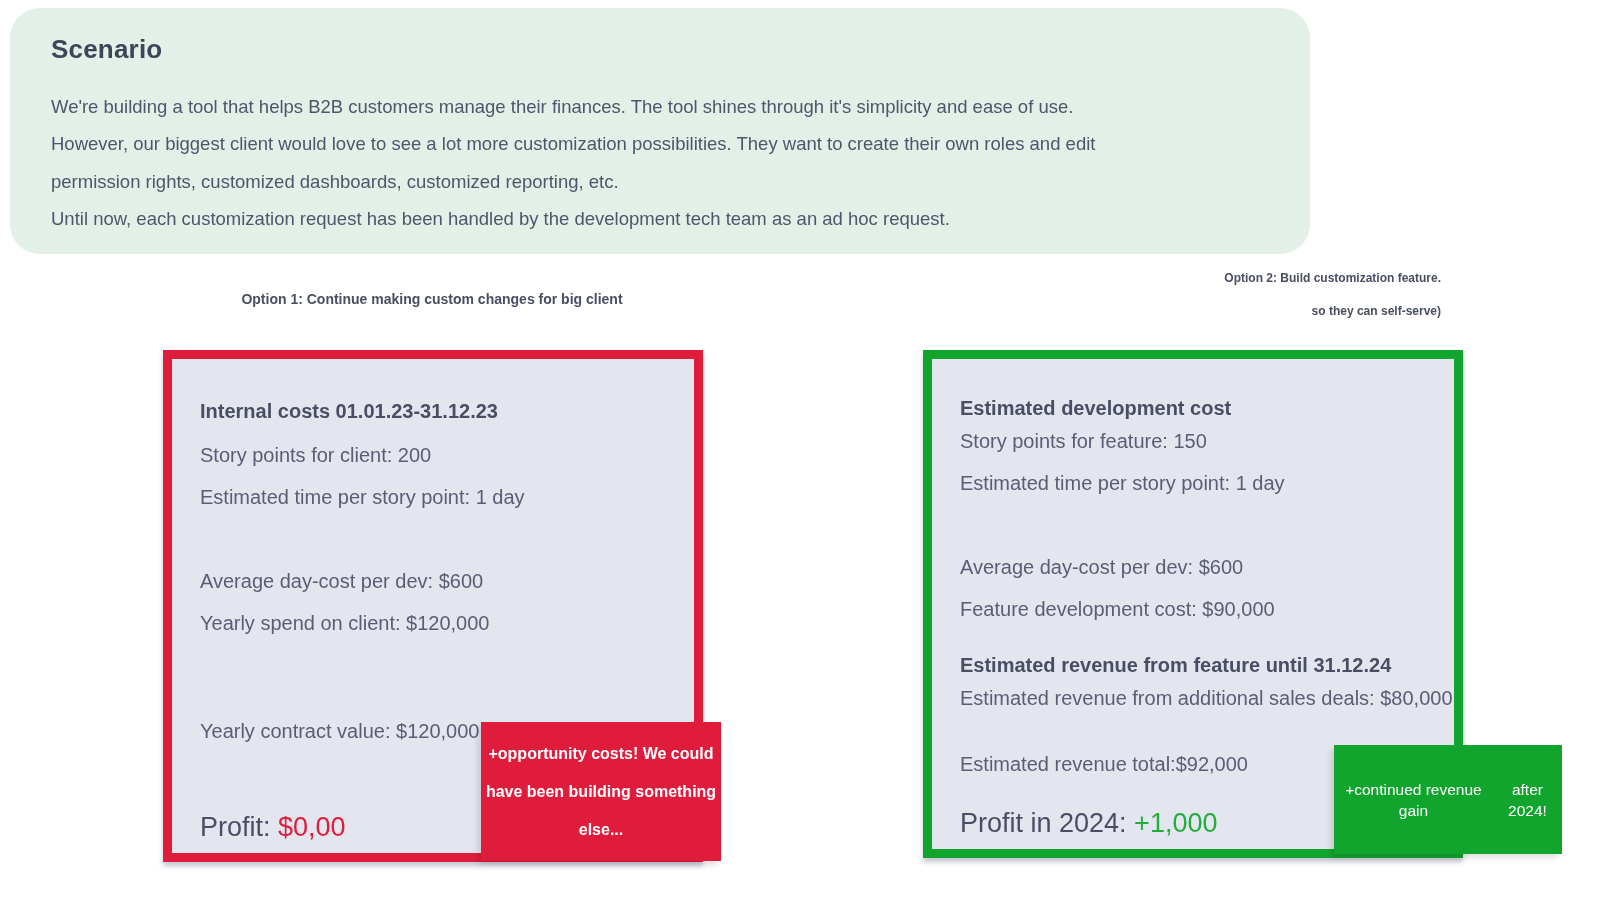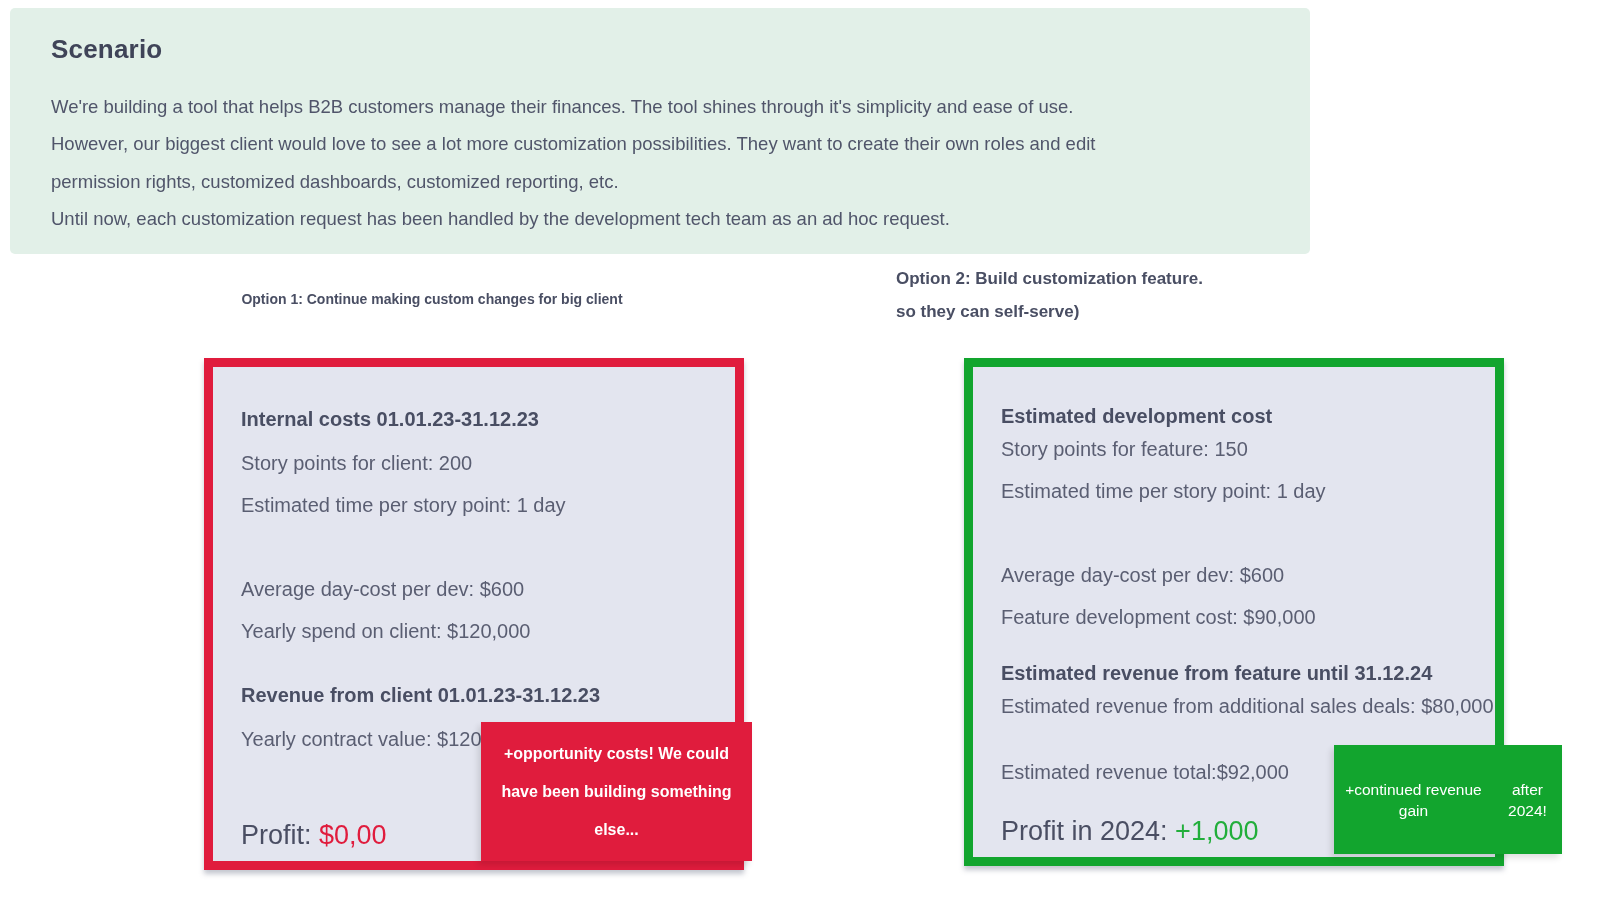--- a/index.html
+++ b/index.html
@@ -14,63 +14,62 @@
     --boxhead:#494E63;
   }
   *{margin:0;padding:0;box-sizing:border-box;}
   html,body{background:#ffffff;}
   body{font-family:"Liberation Sans","DejaVu Sans",sans-serif;}
   .canvas{position:relative;width:1600px;height:902px;background:#ffffff;overflow:hidden;}
 
   
   .scenario-card{
     position:absolute;left:10px;top:8px;width:1300px;height:246px;
-    background:var(--mint);border-radius:5px;
+    background:var(--mint);border-radius:30px;
   }
   .scenario-title{
     position:absolute;left:41px;top:26px;
     font-size:26px;font-weight:bold;color:var(--heading);letter-spacing:.2px;
   }
   .scenario-line{
     position:absolute;left:41px;width:1240px;
     font-size:18.5px;color:var(--body);white-space:nowrap;
   }
 
   
   .option1-title{
     position:absolute;left:163px;top:291px;width:538px;
     text-align:center;font-size:14px;font-weight:bold;color:var(--boxhead);white-space:nowrap;
   }
   .option2-title{
     position:absolute;left:896px;top:262px;width:545px;
-    text-align:left;font-size:17px;font-weight:bold;color:var(--boxhead);line-height:33px;
+    text-align:right;font-size:12px;font-weight:bold;color:var(--boxhead);line-height:33px;
   }
 
   
   .opt-box{
-    position:absolute;top:358px;width:540px;height:512px;
+    position:absolute;top:350px;width:540px;height:512px;
     background:var(--boxfill);
     box-shadow:0 4px 5px rgba(125,130,150,.45);
-    margin-left:41px;
   }
   .opt-box.red{left:163px;border:9px solid var(--red);}
   .opt-box.green{left:923px;border:9px solid var(--green);height:508px;}
   .bline{
     position:absolute;left:28px;font-size:20px;color:var(--boxtext);white-space:nowrap;
   }
   .bline.head{font-weight:bold;color:var(--boxhead);}
   .profit{
     position:absolute;left:28px;top:453px;font-size:27px;color:#4A4E63;white-space:nowrap;
   }
   .profit .val-red{color:var(--red);}
   .profit .val-green{color:var(--green-bright);}
 
   
   .callout-red{
-    position:absolute;left:481px;top:722px;width:271px;height:139px;
+    position:absolute;left:481px;top:722px;width:240px;height:139px;
     background:var(--red);color:#ffffff;
     display:flex;flex-direction:column;justify-content:center;align-items:center;
     text-align:center;font-size:16px;font-weight:bold;line-height:38px;
     box-shadow:-3px 4px 6px rgba(0,0,0,.12);
   }
   .callout-green{
     position:absolute;left:1334px;top:745px;width:228px;height:109px;
     background:var(--green);color:#ffffff;
     display:flex;flex-direction:row;justify-content:center;align-items:center;
     text-align:center;font-size:15.5px;line-height:21px;
@@ -91,21 +90,20 @@
   </div>
 
   <div class="option1-title">Option 1: Continue making custom changes for big client</div>
 
   <div class="opt-box red">
     <div class="bline head" style="top:41px">Internal costs 01.01.23-31.12.23</div>
     <div class="bline" style="top:85px">Story points for client: 200</div>
     <div class="bline" style="top:127px">Estimated time per story point: 1 day</div>
     <div class="bline" style="top:211px">Average day-cost per dev: $600</div>
     <div class="bline" style="top:253px">Yearly spend on client: $120,000</div>
-    <div class="bline head" style="top:317px">Revenue from client 01.01.23-31.12.23</div>
     <div class="bline" style="top:361px">Yearly contract value: $120,000</div>
     <div class="profit"><span>Profit: </span><span class="val-red">$0,00</span></div>
   </div>
 
   <div class="option2-title">
     <div>Option 2: Build customization feature.</div>
     <div>so they can self-serve)</div>
   </div>
 
   <div class="opt-box green">

